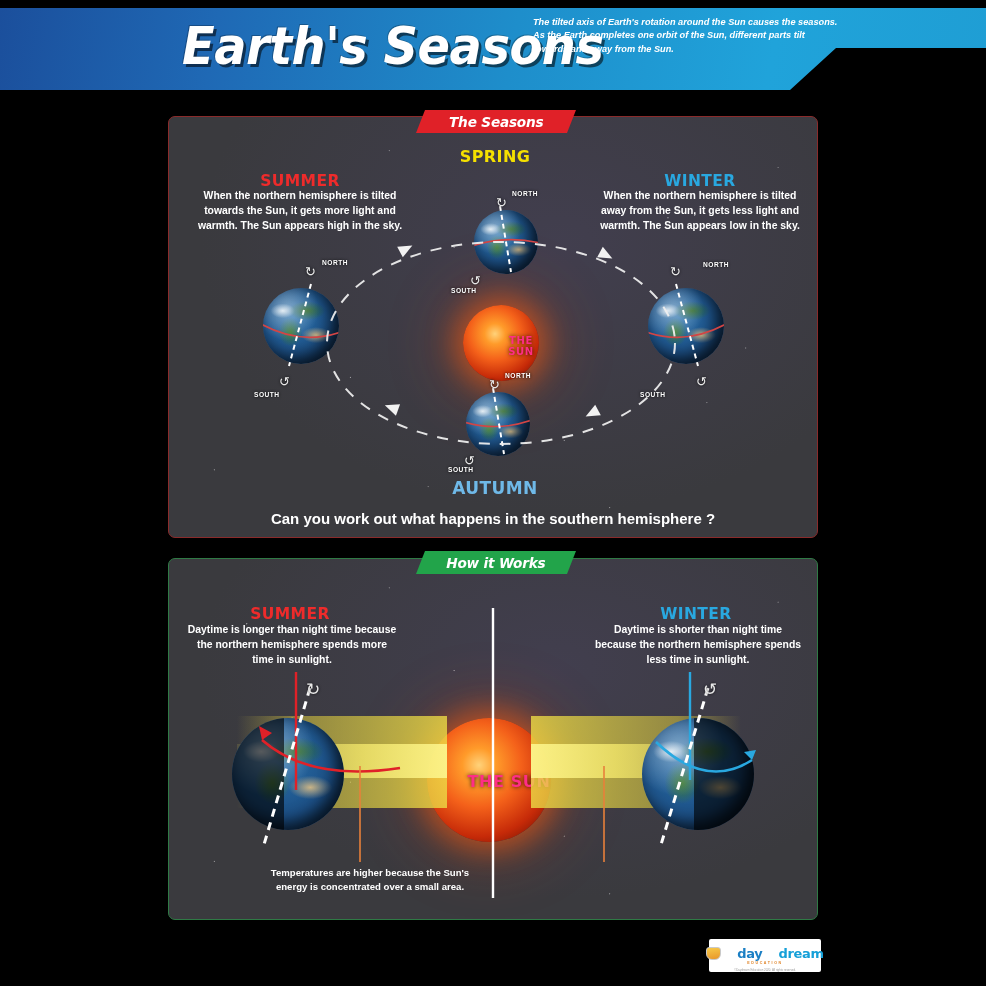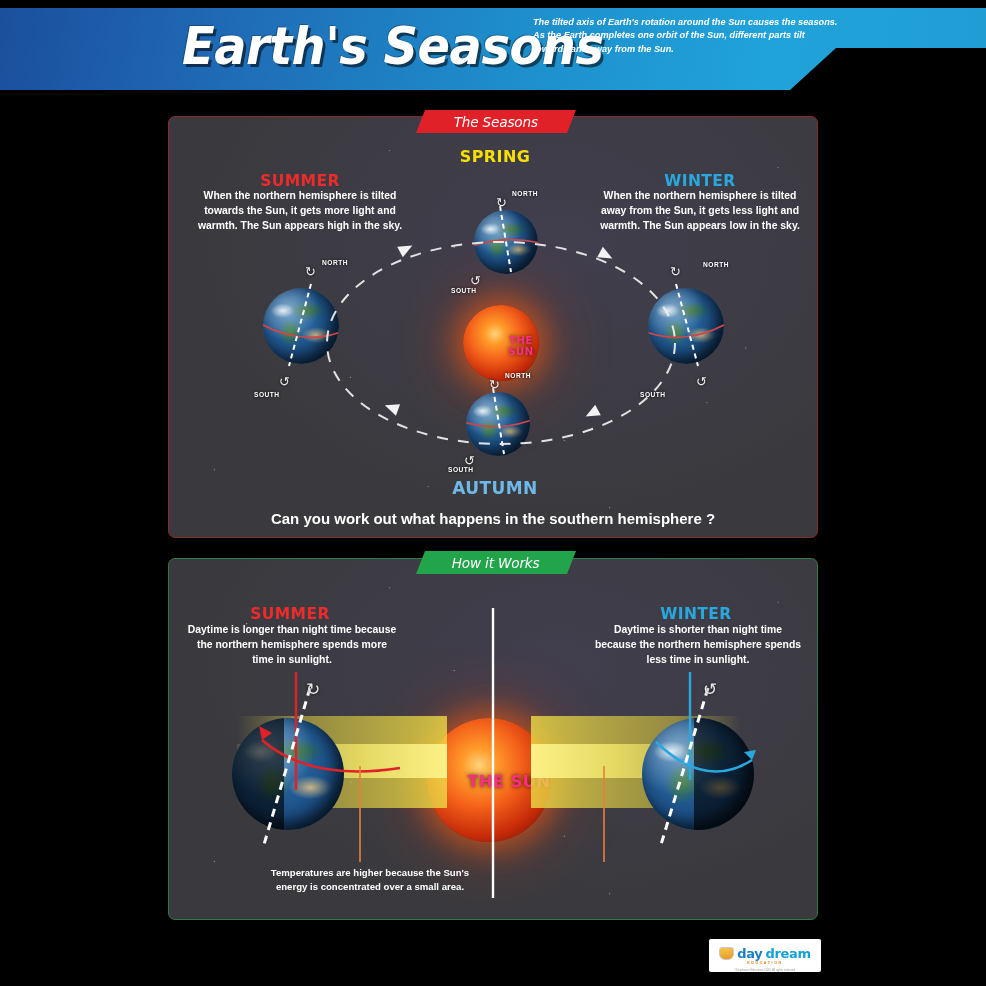--- a/index.html
+++ b/index.html
@@ -89,21 +89,21 @@
     border: 1.5px solid #2f7a45;
   }
 
   
   .banner {
     position: absolute;
     height: 23px;
     display: flex; align-items: center; justify-content: center;
     color: #ffffff;
     font-size: 14.5px;
-    font-weight: 400;
+    font-weight: 700;
     font-style: italic;
     font-family: "DejaVu Sans", sans-serif;
     letter-spacing: -0.2px;
     clip-path: polygon(9px 0, 100% 0, calc(100% - 9px) 100%, 0 100%);
     z-index: 6;
   }
   #banner-seasons {
     left: 416px; top: 110px;
     width: 160px;
     background: #e02128;
@@ -267,21 +267,21 @@
   
   #logo {
     position: absolute;
     left: 709px; top: 939px;
     width: 112px; height: 33px;
     background: #ffffff;
     border-radius: 2px;
     display: flex; flex-direction: column;
     align-items: center; justify-content: center;
   }
-  .logo-row { display: flex; align-items: center; gap: 3px; }
+  .logo-row { display: flex; align-items: center; gap: 16px; }
   .logo-mark {
     width: 15px; height: 13px;
     background: linear-gradient(170deg, #f7c948, #e8962a);
     border-radius: 3px 3px 6px 6px;
     border: 1px solid #c9c9c9;
   }
   .logo-word {
     font-size: 13px; font-weight: 700;
     font-family: "DejaVu Sans", sans-serif;
     letter-spacing: -0.3px;

